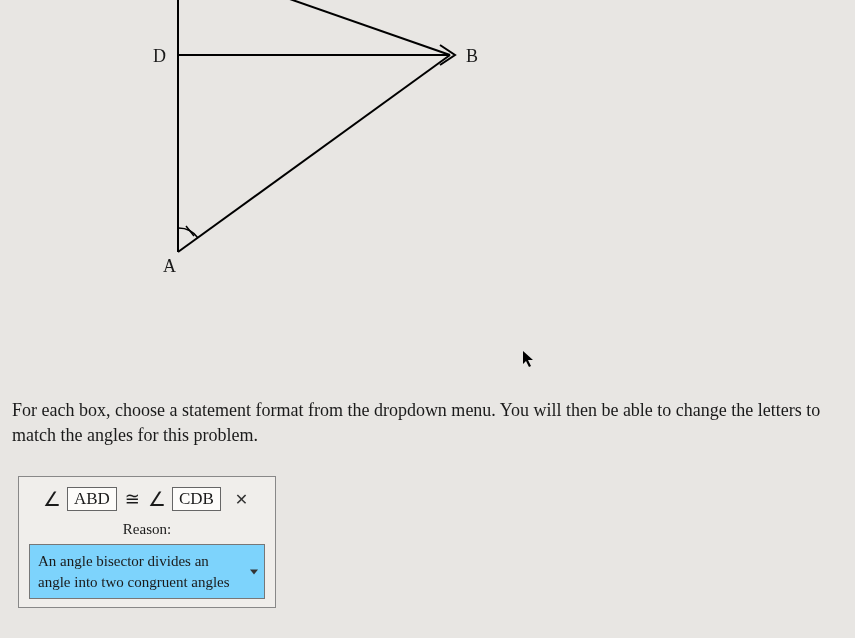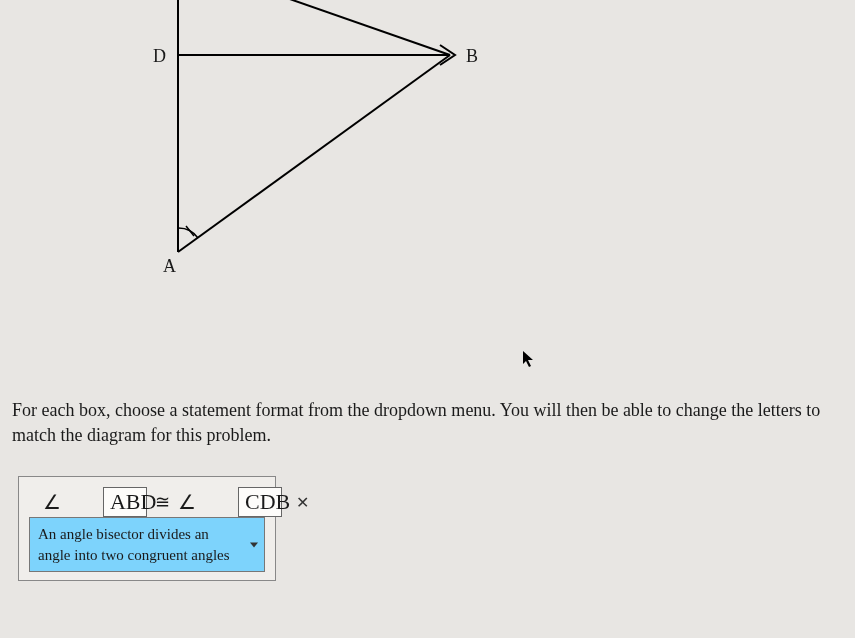--- a/index.html
+++ b/index.html
@@ -69,25 +69,24 @@
       line-height: 1;
     }
     .congruent-symbol {
       font-size: 18px;
       margin: 0 2px;
     }
     .letter-box {
       border: 1px solid #666;
       background: #fdfcfa;
       padding: 1px 6px;
-      font-size: 22px;
+      font-size: 17px;
       min-width: 44px;
       text-align: center;
       cursor: text;
-      margin-left: 36px;
     }
     .delete-x {
       margin-left: 8px;
       font-size: 16px;
       color: #333;
       cursor: pointer;
       font-family: Arial, sans-serif;
     }
     .reason-label {
       text-align: center;
@@ -140,28 +139,29 @@
   <div class="vertex-label" style="left:466px; top:46px;">B</div>
   <div class="vertex-label" style="left:163px; top:256px;">A</div>
 </div>
 
 <div class="cursor-icon">
   <svg width="14" height="18" viewBox="0 0 14 18">
     <path d="M1 1 L1 14 L4 11 L7 17 L9 16 L6 10 L11 10 Z" fill="#000"></path>
   </svg>
 </div>
 
-<p class="instructions">For each box, choose a statement format from the dropdown menu. You will then be able to change the letters to match the diagram for this problem.</p>
+<p class="instructions">For each box, choose a statement format from the dropdown menu. You will then be able to change the letters to match the angles for this problem.</p>
 
 <div class="statement-card">
   <div class="statement-line">
     <span class="angle-symbol">∠</span>
     <span class="letter-box">ABD</span>
     <span class="congruent-symbol">≅</span>
     <span class="angle-symbol">∠</span>
     <span class="letter-box">CDB</span>
     <span class="delete-x">✕</span>
   </div>
+  <div class="reason-label">Reason:</div>
   <div class="reason-dropdown">
     <span>An angle bisector divides an angle into two congruent angles</span>
     <span class="caret"></span>
   </div>
 </div>
 
 </body></html>

